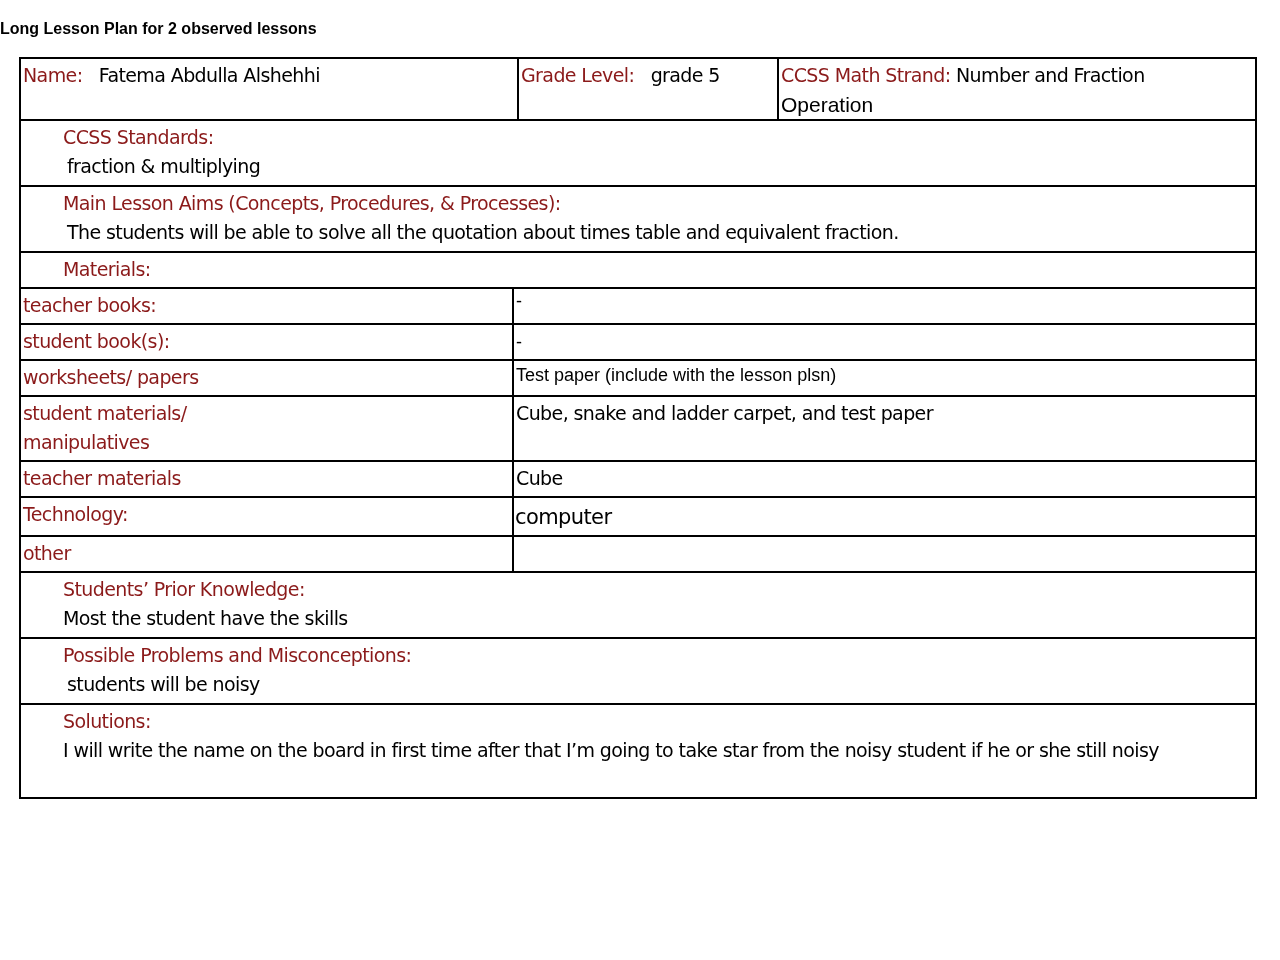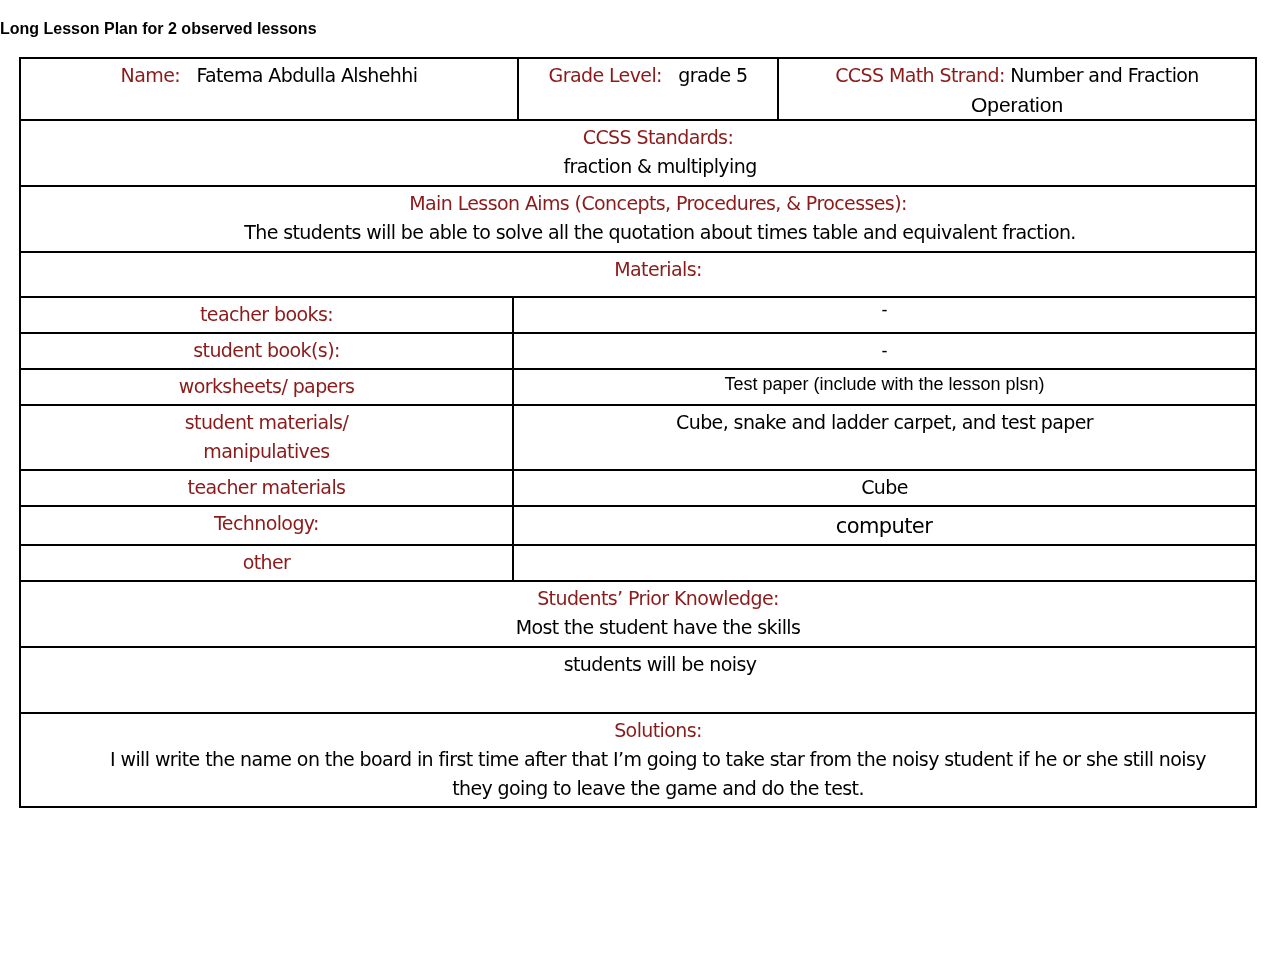--- a/index.html
+++ b/index.html
@@ -1,32 +1,32 @@
 <!DOCTYPE html>
 <html><head>
 <meta charset="utf-8">
 <style>
   html, body { margin: 0; padding: 0; background: #ffffff; }
   body { width: 1280px; height: 960px; position: relative; font-family: "Liberation Sans", sans-serif; color: #000; }
   .title { position: absolute; top: 20px; left: 0; width: 1240px; text-align: left; font-family: "Liberation Sans", sans-serif; font-weight: bold; font-size: 16px; }
   .plan { position: absolute; left: 19px; top: 57px; width: 1238px; border: 2px solid #000; box-sizing: border-box; }
-  .row { display: flex; border-bottom: 2px solid #000; box-sizing: border-box; text-align: center; }
+  .row { display: flex; border-bottom: 2px solid #000; box-sizing: border-box; }
   .row:last-child { border-bottom: none; }
   .cell { box-sizing: border-box; padding: 2px 2px; font-family: "DejaVu Sans", sans-serif; font-size: 19px; line-height: 29px; letter-spacing: -0.6px; }
   .cell + .cell { border-left: 2px solid #000; }
   .lbl { color: #8b1a1a; }
   .val { color: #000; }
   .arial { font-family: "Liberation Sans", sans-serif; letter-spacing: 0; }
   .small { font-size: 18px; }
   .c-name { width: 496px; height: 60px; }
   .c-grade { width: 260px; height: 60px; }
   .c-strand { flex: 1; height: 60px; }
   .full { width: 100%; margin-left: 40px; }
   .h2 { height: 64px; }
-  .h1 { height: 43px; }
+  .h1 { height: 34px; }
   .m-left { width: 491px; }
   .m-right { flex: 1; }
   .h-mat { height: 34px; }
   .h-tall { height: 63px; }
   .h-tech { height: 37px; }
   .h3 { height: 92px; }
 </style>
 </head>
 <body>
 
@@ -110,25 +110,25 @@
 
   <div class="row">
     <div class="cell full h2">
       <div class="lbl">Students’ Prior Knowledge:</div>
       <div class="val">Most the student have the skills</div>
     </div>
   </div>
 
   <div class="row">
     <div class="cell full h2">
+      <div class="lbl">Possible Problems and Misconceptions:</div>
       <div class="val" style="padding-left:4px">students will be noisy</div>
     </div>
   </div>
 
   <div class="row">
     <div class="cell full h3">
       <div class="lbl">Solutions:</div>
       <div class="val">I will write the name on the board in first time after that I’m going to take star from the noisy student if he or she still noisy</div>
-      <div class="val">they going to leave the game and do the test.</div>
     </div>
   </div>
 
 </div>
 
 </body></html>

